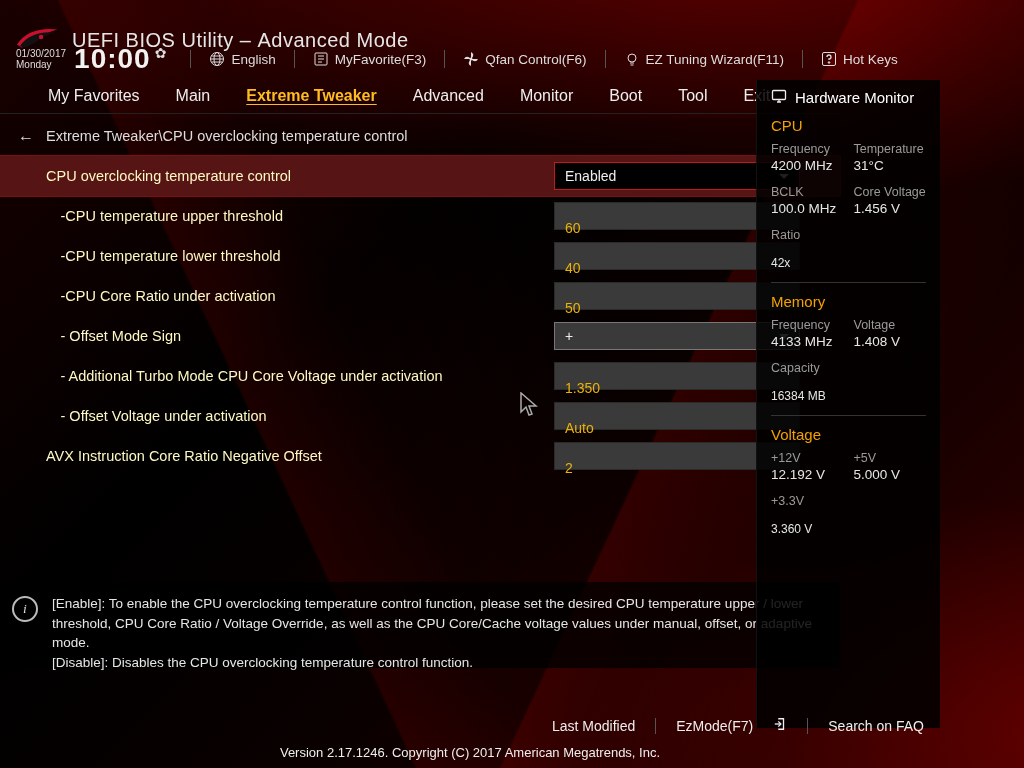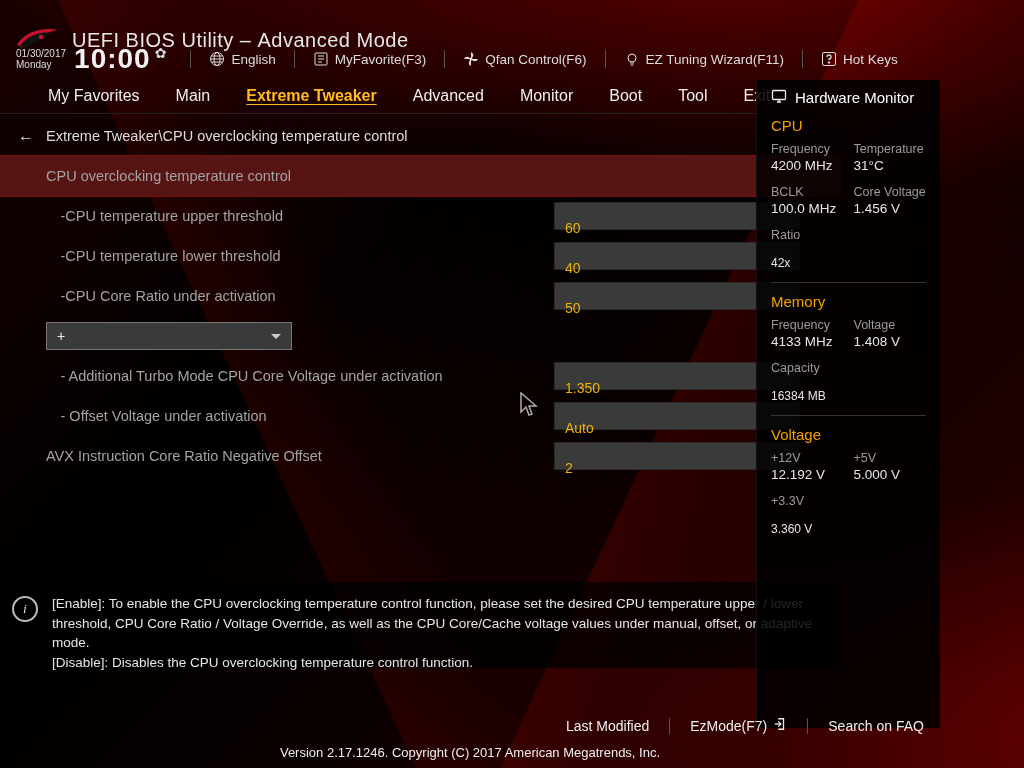--- a/index.html
+++ b/index.html
@@ -72,21 +72,21 @@
   .breadcrumb { font-size: 14.5px; color: #ddd; }
 
   
   .settings {
     position: absolute; top: 156px; left: 0; width: 840px;
   }
   .row {
     display: flex; align-items: center; height: 40px;
     padding-left: 46px; padding-right: 40px;
   }
-  .row .label { flex: 1 1 auto; font-size: 14.5px; color: #a3a3a3; }
+  .row .label { flex: 1 1 auto; font-size: 14.5px; color: #fef9c3; }
   .row .control { flex: 0 0 246px; }
   .row.selected {
     background: #571414;
     outline: 1px solid #7a1010;
   }
   .row.selected .dropdown { background: #000; border: 1px solid #c21818; }
   .dropdown, .textfield {
     width: 246px; height: 28px; background: #3a3a3a; border: 1px solid #2a2a2a;
     color: #eee; font-size: 14px; padding: 0 10px;
     display: flex; align-items: center; justify-content: space-between;
@@ -134,21 +134,21 @@
 
   
   .footer-band {
     position: absolute; left: 0; right: 0; bottom: 0; height: 60px;
   }
   .footer-links {
     position: absolute; right: 16px; bottom: 34px;
     display: flex; align-items: center; gap: 20px; font-size: 14px; color: #eee;
   }
   .footer-links .vsep { height: 16px; }
-  .ezmode { display: inline-flex; align-items: center; gap: 6px; }
+  .ezmode { display: inline-flex; align-items: center; gap: 20px; }
   .copyright {
     position: absolute; left: 0; right: 0; bottom: 8px; text-align: center;
     font-size: 13px; color: #eee;
   }
 
   
   .cursor {
     position: absolute; left: 520px; top: 392px; width: 20px; height: 26px; z-index: 5;
     pointer-events: none;
   }
@@ -264,20 +264,26 @@
     </div>
 
   <div class="breadcrumb-row">
     <span class="back-arrow">←</span>
     <span class="breadcrumb">Extreme Tweaker\CPU overclocking temperature control</span>
   </div>
 
   <div class="settings" id="settings">
       <div class="row selected">
         <div class="label">CPU overclocking temperature control</div>
+        <div class="control">
+          <div class="dropdown">
+            <span>Enabled</span>
+            <span class="caret"></span>
+          </div>
+        </div>
       </div>
       <div class="row">
         <div class="label"> -CPU temperature upper threshold</div>
         <div class="control">
           <div class="textfield">
             <input value="60" style="">
           </div>
         </div>
       </div>
       <div class="row">
@@ -290,20 +296,21 @@
       </div>
       <div class="row">
         <div class="label"> -CPU Core Ratio under activation</div>
         <div class="control">
           <div class="textfield">
             <input value="50" style="">
           </div>
         </div>
       </div>
       <div class="row">
+        <div class="label"> - Offset Mode Sign</div>
         <div class="control">
           <div class="dropdown offset-sign">
             <span>+</span>
             <span class="caret"></span>
           </div>
         </div>
       </div>
       <div class="row">
         <div class="label"> - Additional Turbo Mode CPU Core Voltage under activation</div>
         <div class="control">

